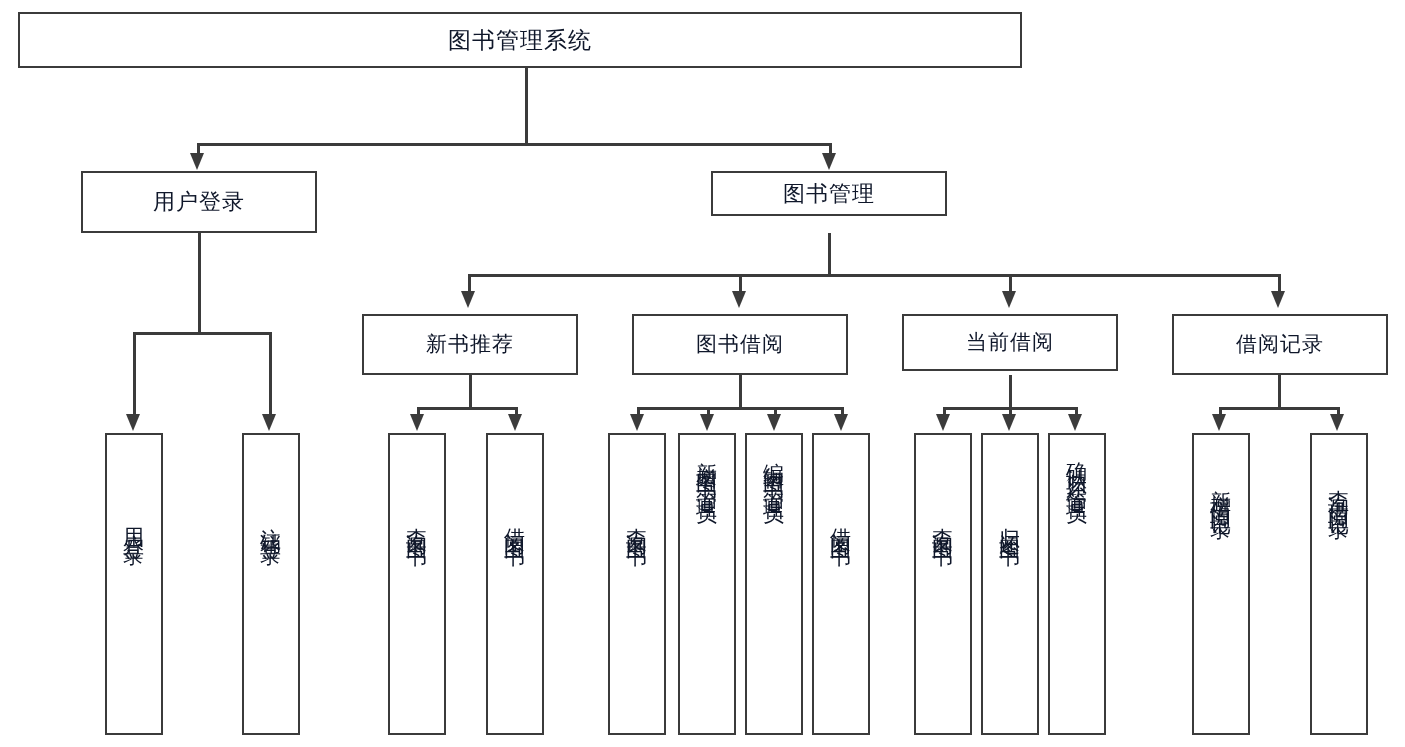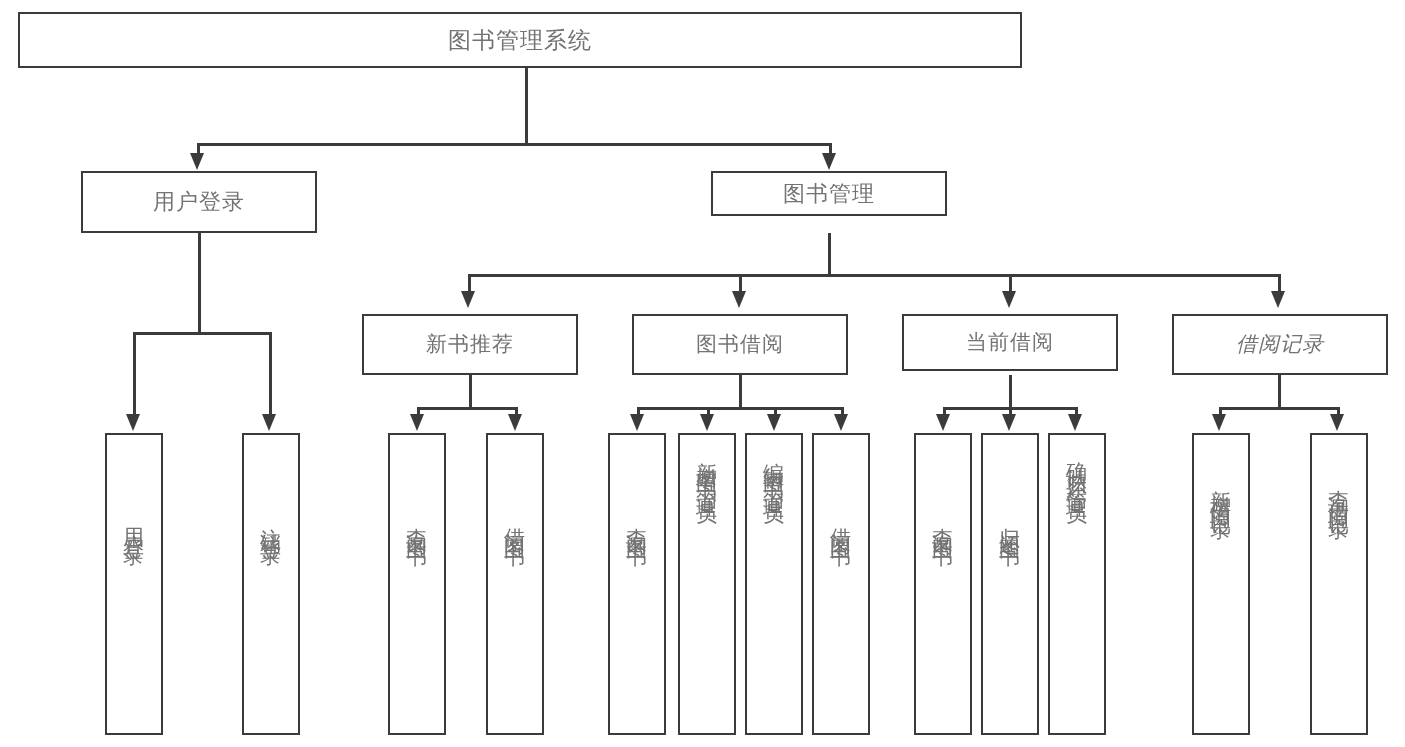--- a/index.html
+++ b/index.html
@@ -17,21 +17,21 @@
   
   .node{
     position:absolute;
     box-sizing:border-box;
     border:2.5px solid #3b3b3b;
     background:#ffffff;
     display:flex;
     align-items:center;
     justify-content:center;
     text-align:center;
-    color:#737373;
+    color:#0f172a;
     font-size:22px;
     letter-spacing:1px;
     line-height:1.25;
   }
   .node.root{font-size:23px;}
   .node.level2{font-size:22px;}
   .node.level3{font-size:21px;}
   
   .node.leaf{
     font-size:21px;
@@ -118,21 +118,21 @@
 
   <div class="node level3" style="left:632px;top:314px;width:216px;height:61px;">
     <span>图书借阅</span>
   </div>
   <div class="node level3" style="left:362px;top:314px;width:216px;height:61px;">
     <span>新书推荐</span>
   </div>
   <div class="node level3" style="left:902px;top:314px;width:216px;height:57px;">
     <span>当前借阅</span>
   </div>
-  <div class="node level3" style="left:1172px;top:314px;width:216px;height:61px;font-style:italic;">
+  <div class="node level3" style="left:1172px;top:314px;width:216px;height:61px;">
     <span>借阅记录</span>
   </div>
 
   <div class="vline" style="left:469px;top:375px;height:34px;"></div>
   <div class="hline" style="left:417px;top:407px;width:100px;"></div>
   <div class="vline" style="left:417px;top:407px;height:10px;"></div>
   <div class="arrow" style="left:410px;top:414px;"></div>
   <div class="vline" style="left:515px;top:407px;height:10px;"></div>
   <div class="arrow" style="left:508px;top:414px;"></div>
 

